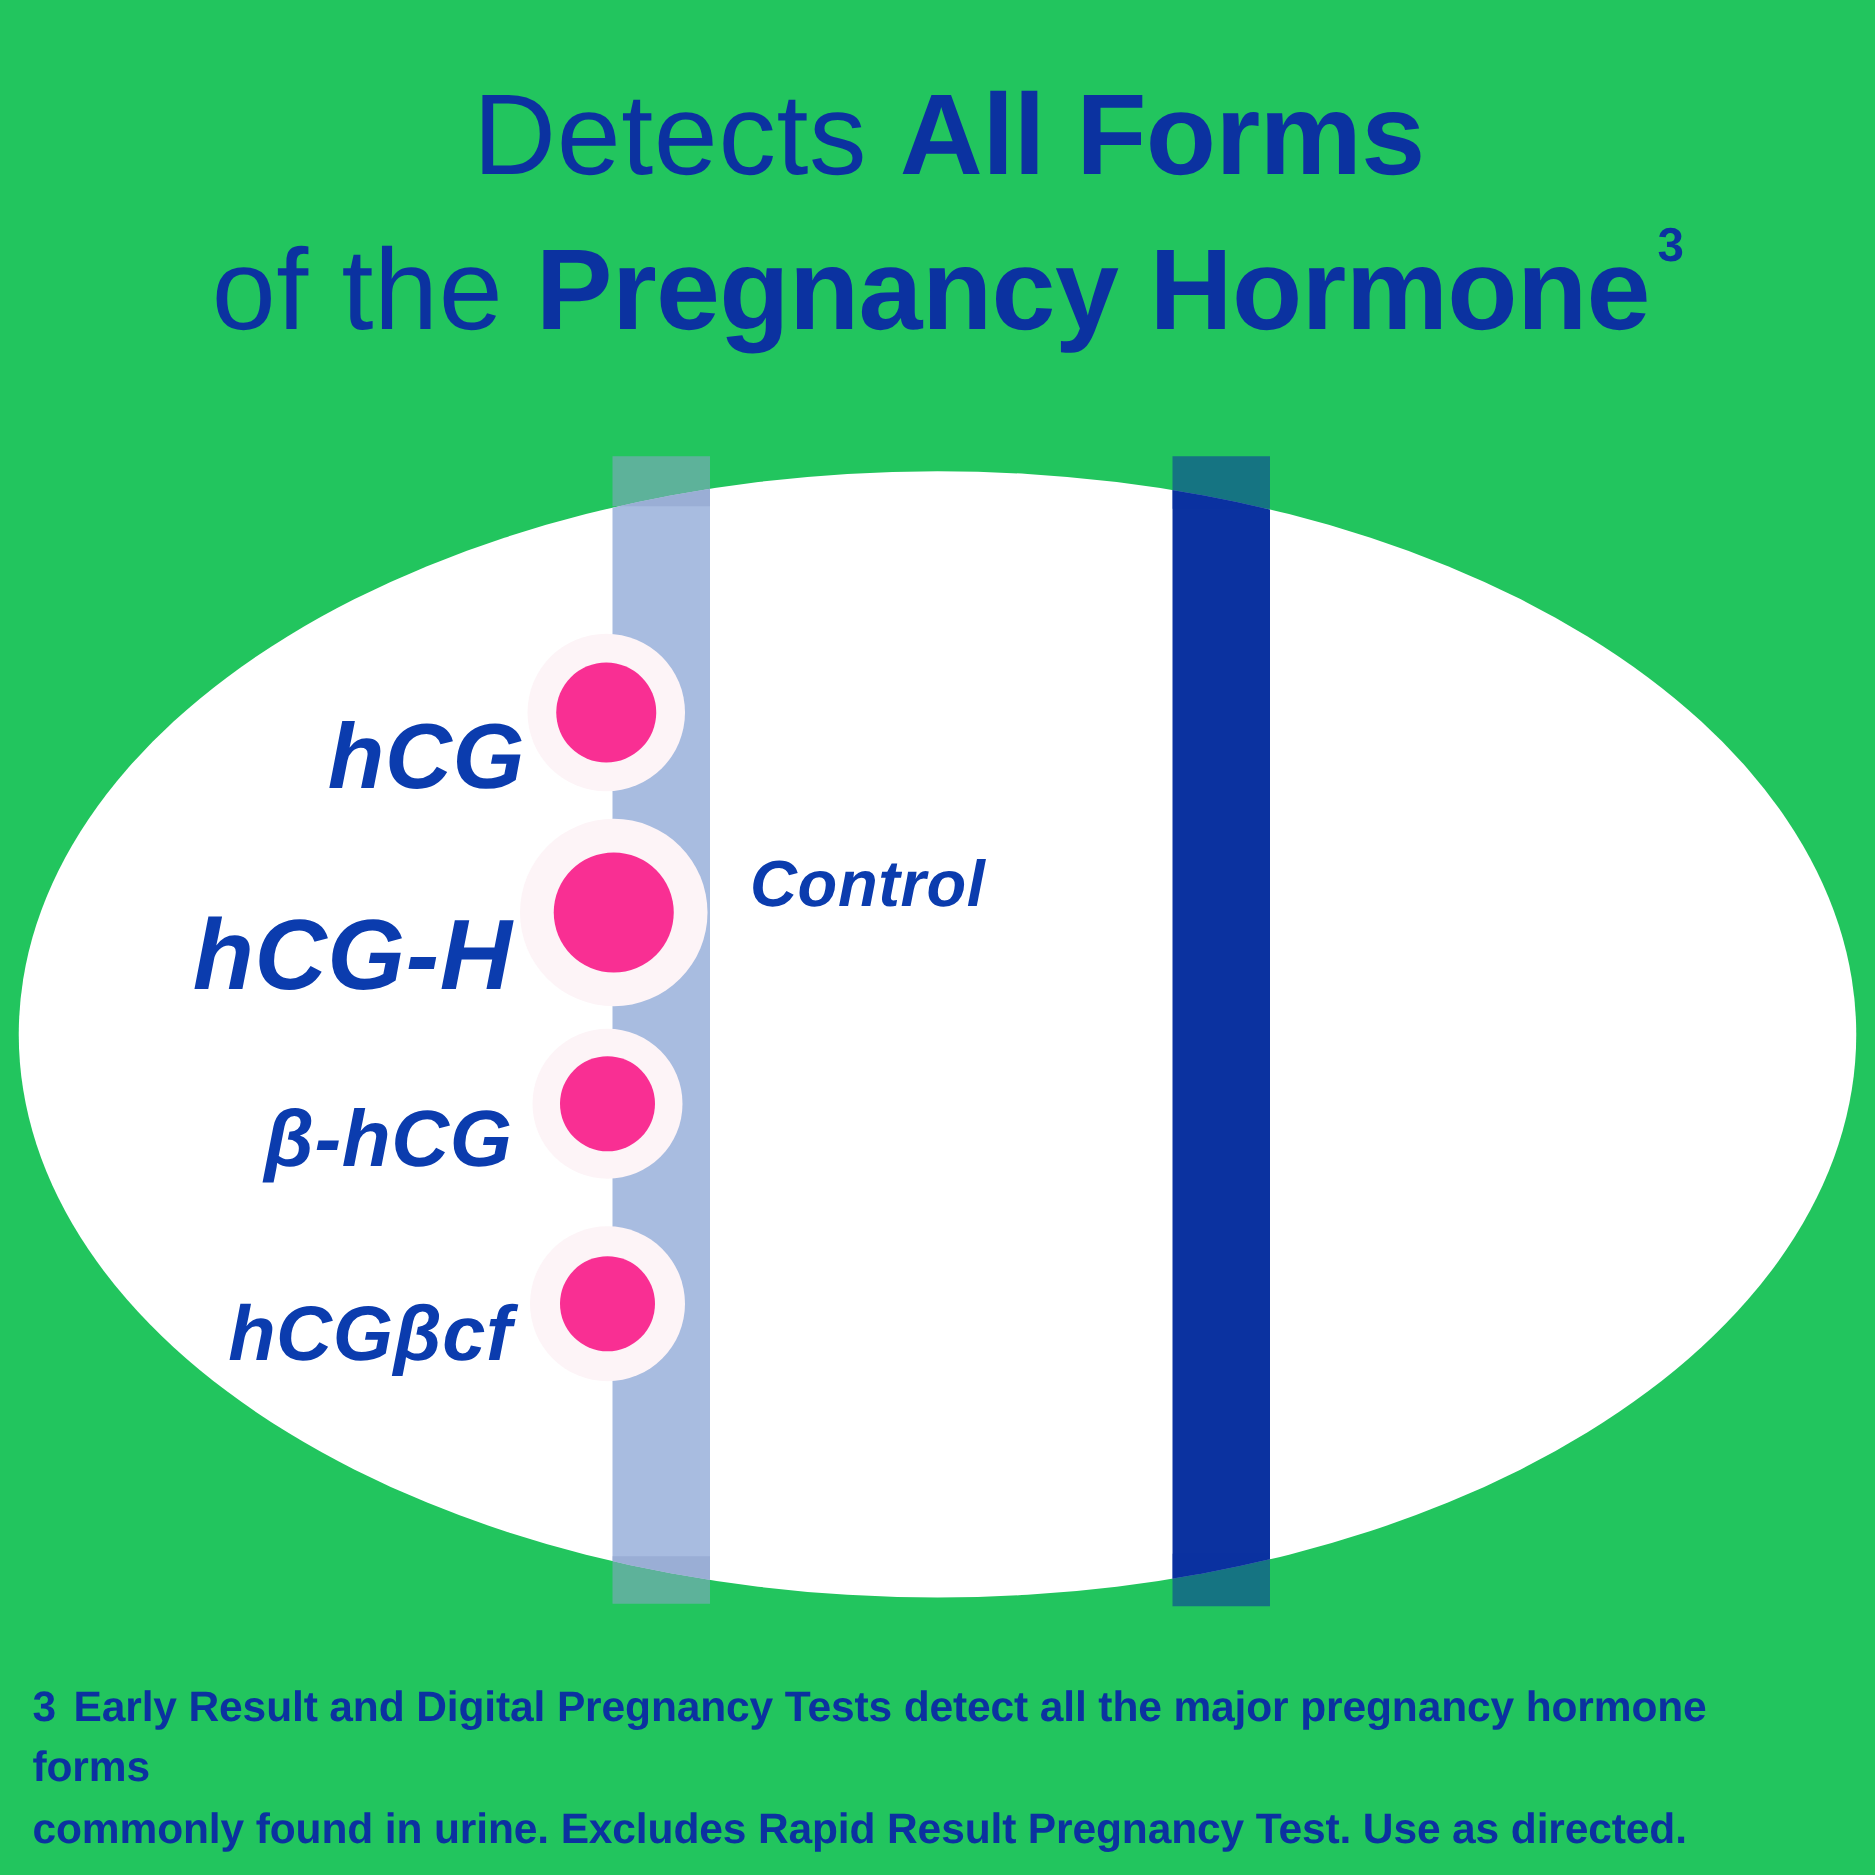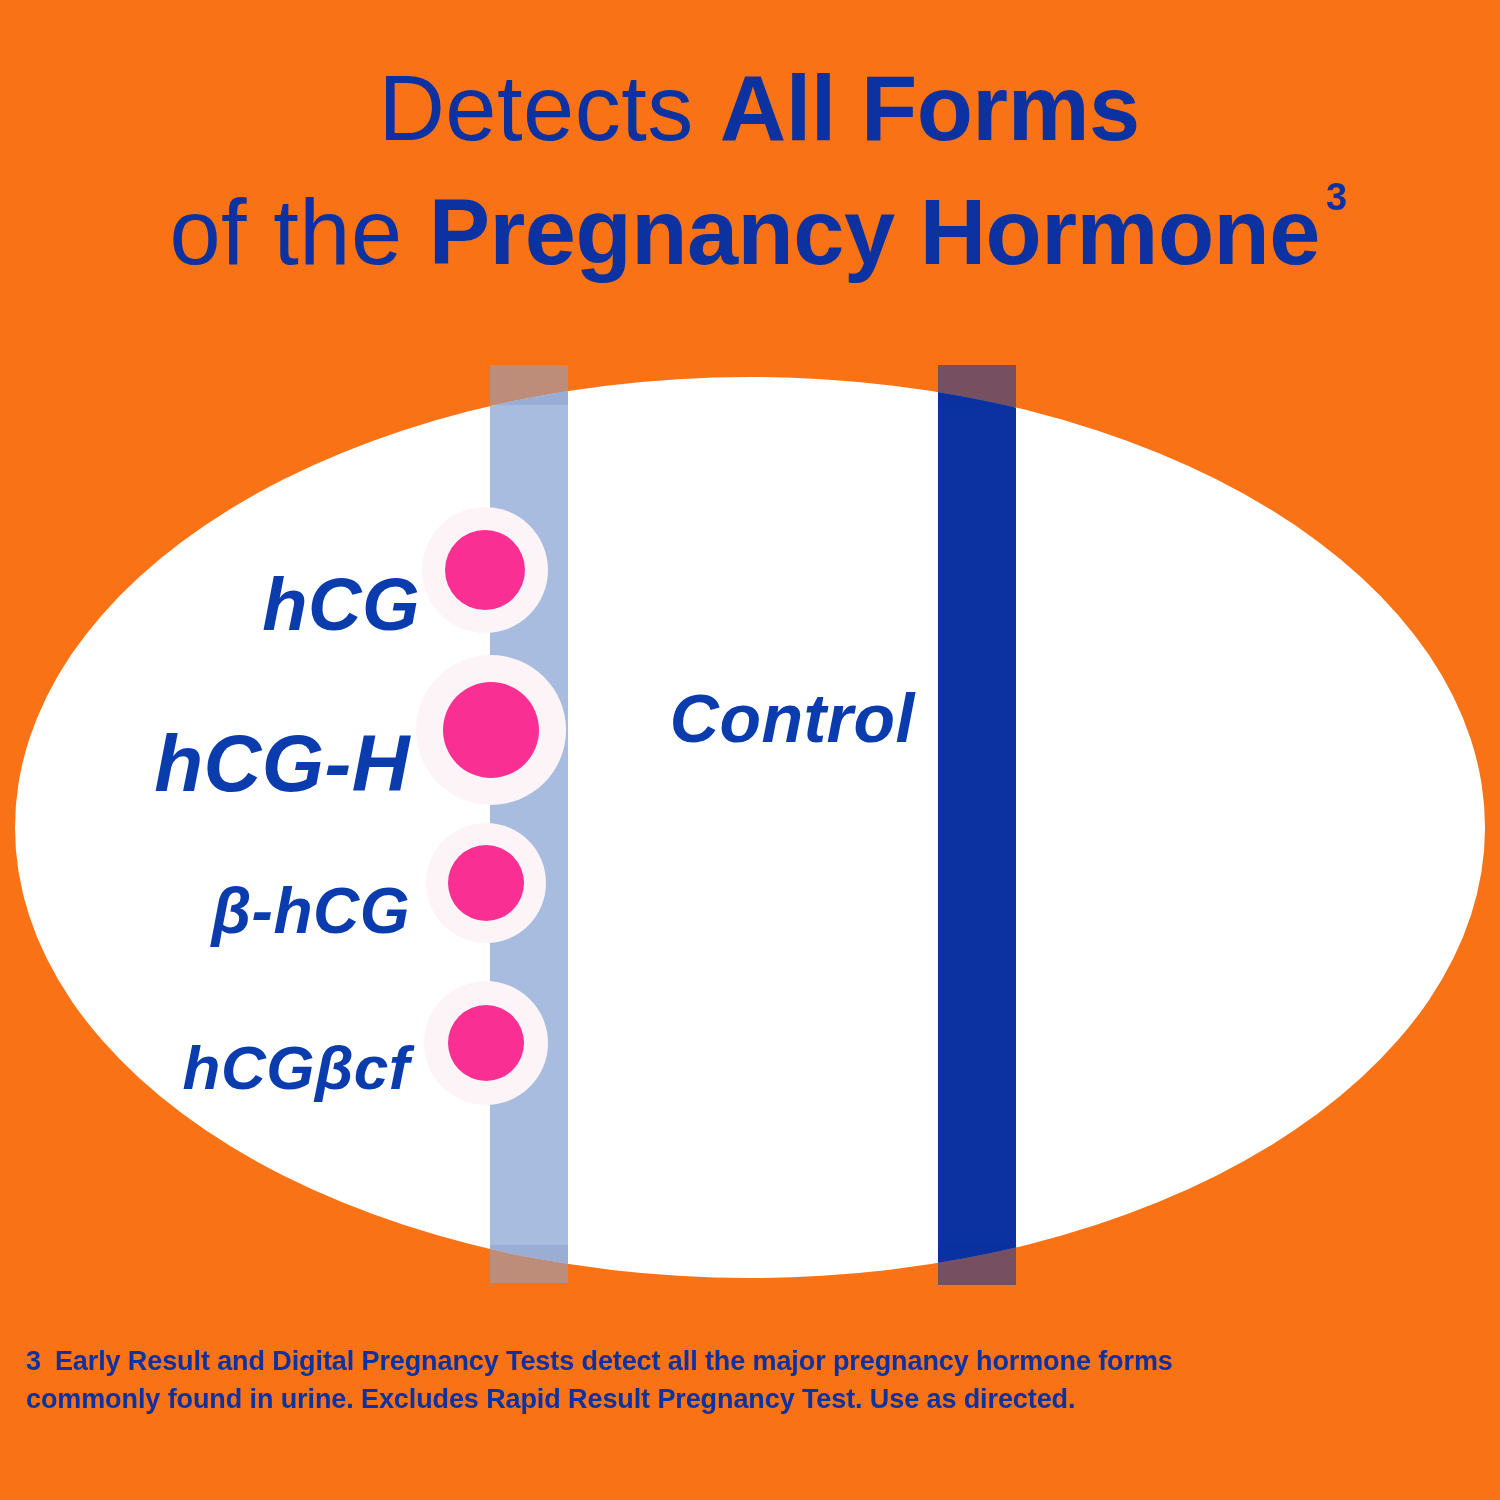--- a/index.html
+++ b/index.html
@@ -10,21 +10,21 @@
     width: 1500px;
     height: 1500px;
     background: #f9b7c7;
     font-family: "Liberation Sans", sans-serif;
     overflow: hidden;
   }
   #stage {
     position: relative;
     width: 1500px;
     height: 1500px;
-    background: #f97316;
+    background: #22c55e;
   }
 
   
   #headline {
     position: absolute;
     left: 0;
     top: 62px;
     width: 1500px;
     text-align: center;
     color: #0b32a0;
@@ -157,38 +157,37 @@
   #row-4 .hormone-label { font-size: 62px; }
   #holder-4 { left: 424px; top: 981px; width: 124px; height: 124px; }
   #holder-4 .dot { width: 76px; height: 76px; }
 
   
   #control-caption {
     position: absolute;
     left: 600px;
     top: 678px;
     width: 315px;
-    text-align: right;
     color: #0b3cae;
     font-style: italic;
     font-weight: 600;
-    font-size: 68px;
+    font-size: 52px;
     line-height: 1.18;
     letter-spacing: 0.5px;
   }
 
   
   #footnote {
     position: absolute;
     left: 26px;
     top: 1342px;
     width: 1420px;
     color: #0b32a0;
     font-weight: 700;
-    font-size: 27px;
+    font-size: 34px;
     line-height: 1.42;
     letter-spacing: -0.1px;
   }
   #footnote-marker { margin-right: 14px; }
 </style>
 </head>
 <body>
 
 <div id="stage">
 

